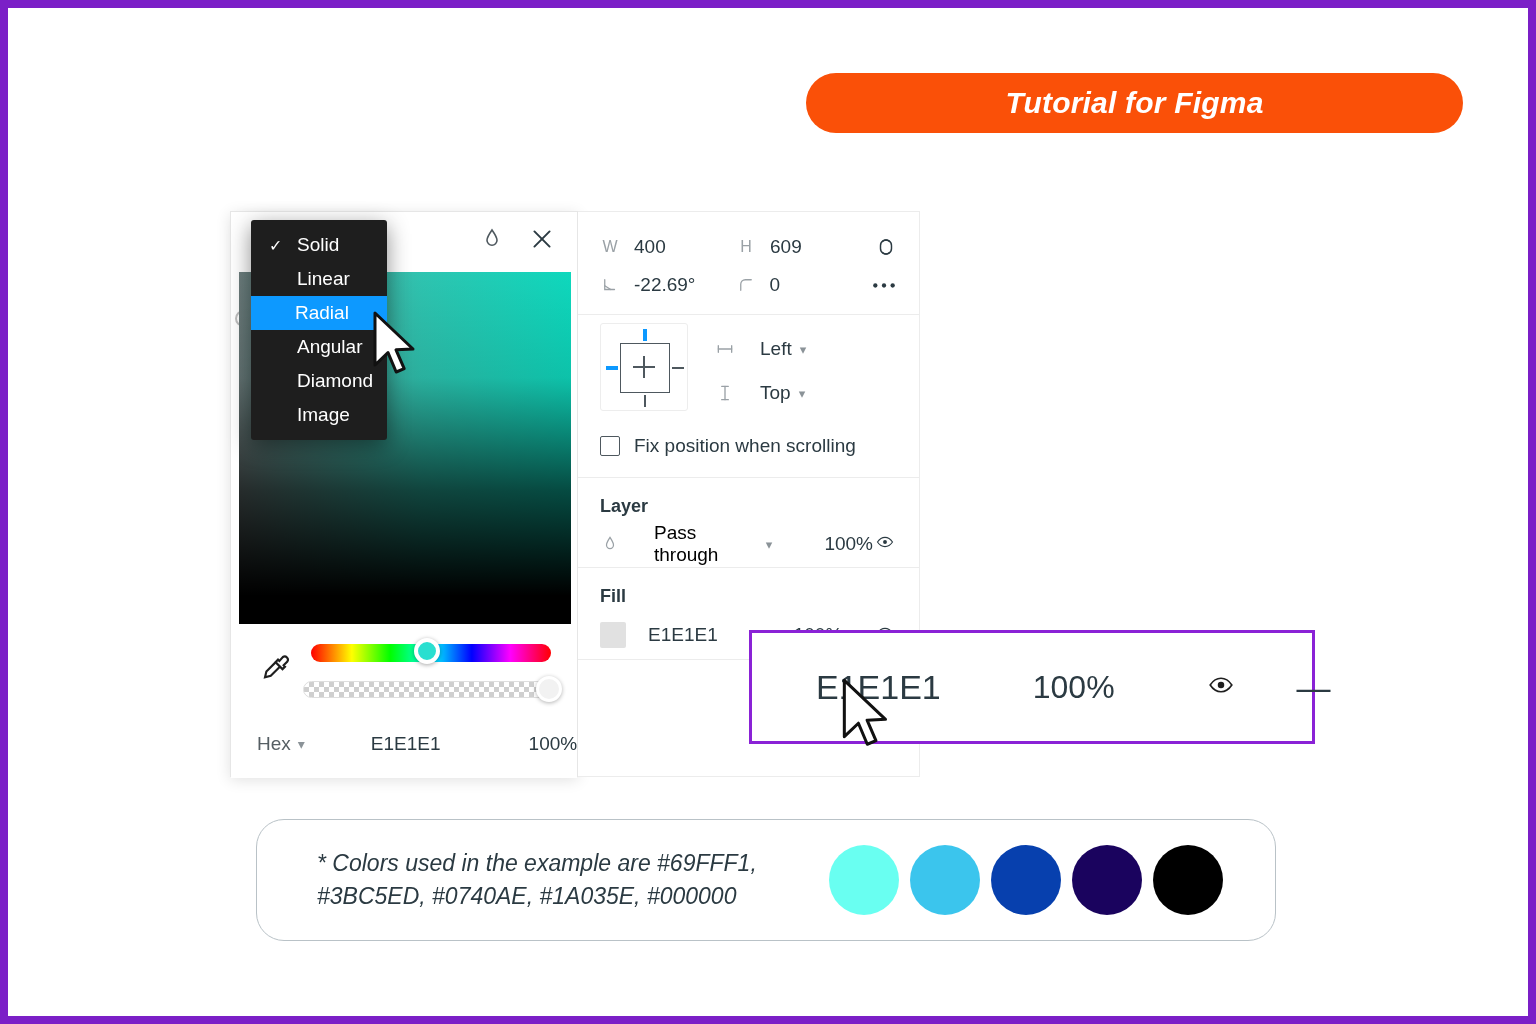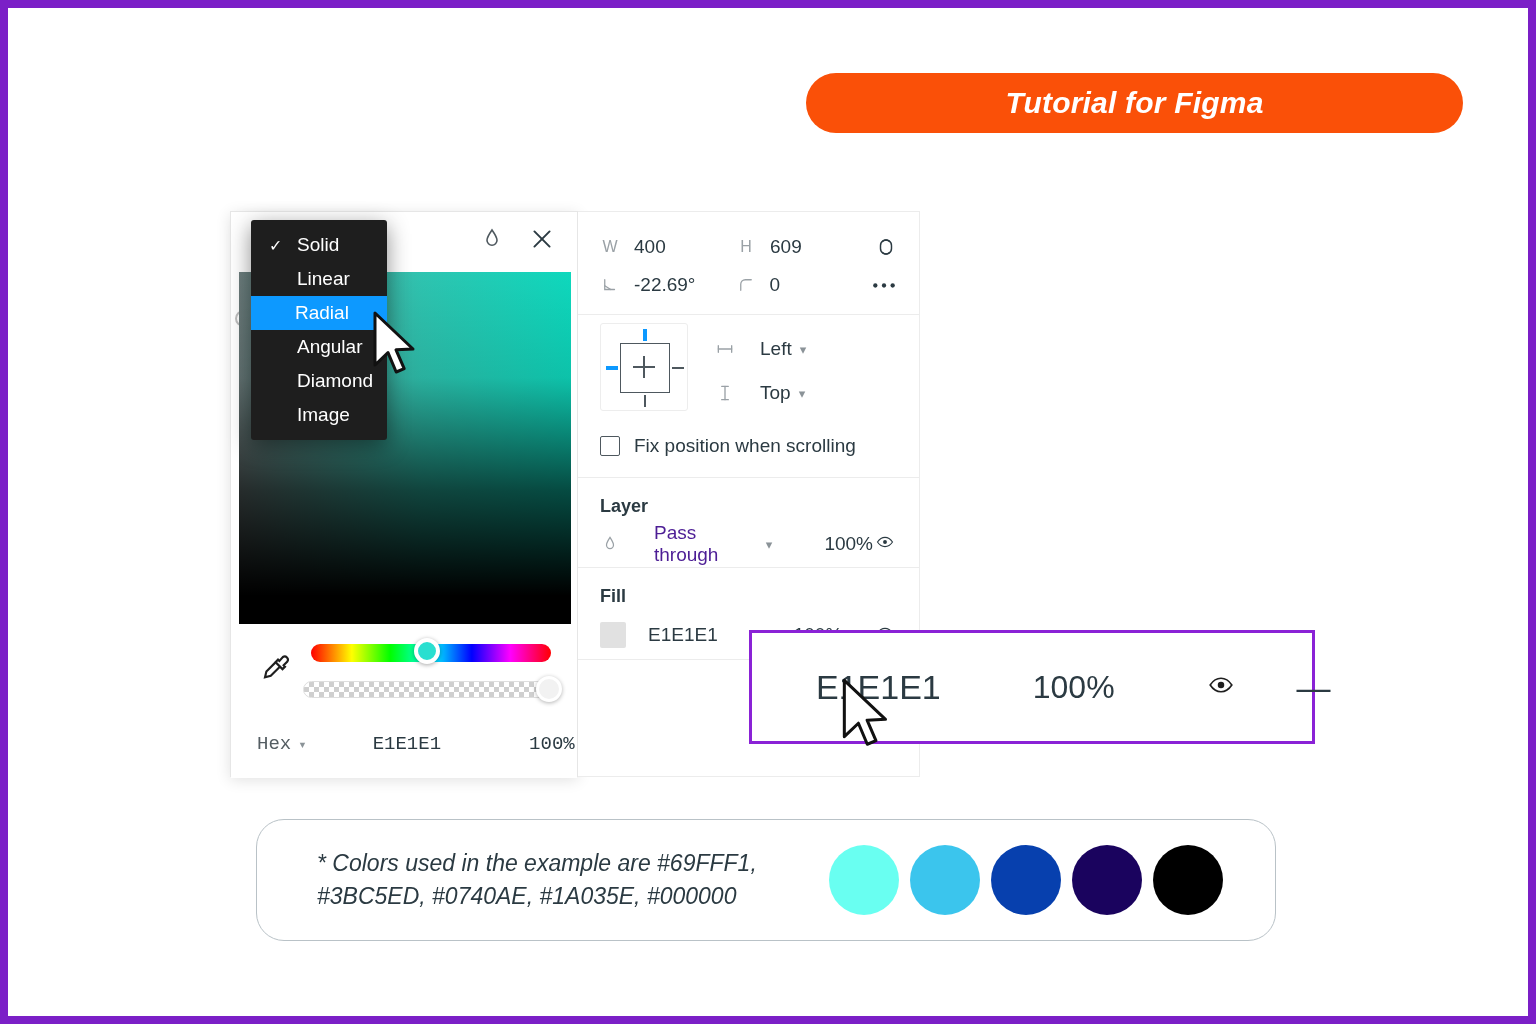--- a/index.html
+++ b/index.html
@@ -130,21 +130,21 @@
     position: absolute; left: 305px; top: 52px;
     width: 26px; height: 26px;
     border-radius: 50%;
     background: #f2f2f2;
     border: 3px solid #ffffff;
     box-shadow: 0 1px 4px rgba(0,0,0,0.3);
   }
   #hex-row {
     position: absolute; left: 0; top: 100px;
     width: 100%; height: 40px;
-    display: flex; align-items: center; font-family: Liberation Mono, monospace;
+    display: flex; align-items: center;
   }
   .hex-label { font-size: 19px; color: #555e63; margin-left: 26px; }
   .hex-chevron { margin-left: 7px; color: #8b9398; font-size: 14px; }
   .hex-value { font-size: 19px; color: #2b3a42; margin-left: 66px; }
   .hex-opacity { font-size: 19px; color: #2b3a42; margin-left: 88px; }
 
   
   #gradient-type-menu {
     position: absolute;
     left: 20px; top: 8px;
@@ -257,21 +257,21 @@
   }
   #fix-scroll-label { font-size: 19px; color: #2b3a42; margin-left: 14px; }
   .swatch-chip {
     width: 26px; height: 26px;
     background: #e1e1e1;
     border-radius: 2px;
   }
   .fill-hex { font-size: 19px; color: #2b3a42; margin-left: 22px; }
   .fill-opacity { font-size: 19px; color: #2b3a42; margin-left: 76px; }
   .fill-eye { margin-left: auto; color: #4e585e; }
-  .blend-label { font-size: 19px; color: #4c1d95; margin-left: 20px; }
+  .blend-label { font-size: 19px; color: #000000; margin-left: 20px; }
   .blend-chevron { margin-left: 8px; color: #8b9398; font-size: 13px; }
   .blend-opacity { font-size: 19px; color: #2b3a42; margin-left: 52px; }
 
   
   #zoom-callout {
     position: absolute;
     left: 741px; top: 622px;
     width: 566px; height: 114px;
     background: #ffffff;
     border: 3px solid #8A22D6;

